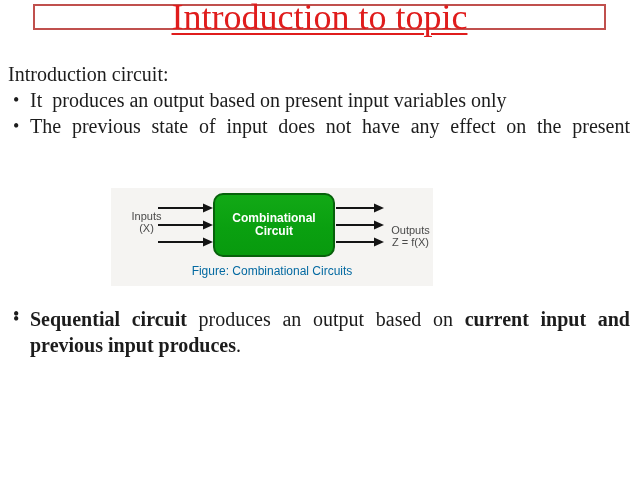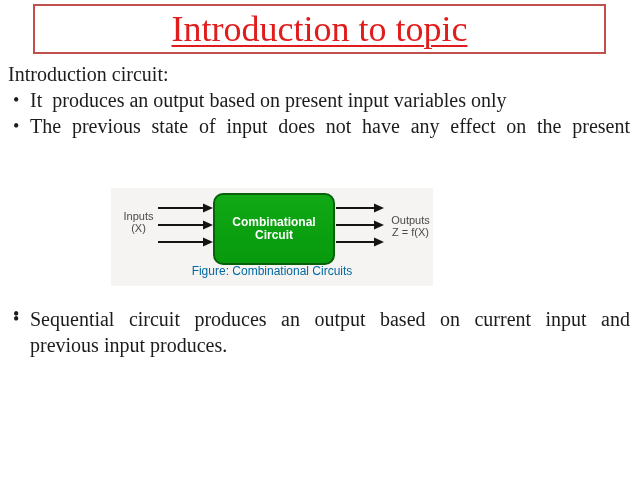--- a/index.html
+++ b/index.html
@@ -10,21 +10,21 @@
     height: 478px;
     background: #ffffff;
     overflow: hidden;
     font-family: "Liberation Serif", serif;
   }
 
   
   .title-box {
     position: absolute;
     left: 33px; top: 4px;
-    width: 573px; height: 50px;
+    width: 573px; height: 26px;
     border: 2px solid #c0504d;
     display: flex;
     align-items: center;
     justify-content: center;
   }
   .title-text {
     font-size: 36px;
     line-height: 38px;
     color: #e01c1c;
     text-decoration: underline;
@@ -47,45 +47,45 @@
   .heading { padding-top: 3px; }
   .bullet { position: relative; padding-left: 22px; }
   .bullet .dot {
     position: absolute;
     left: 5px; top: 0;
     font-size: 18px;
     line-height: 26px;
   }
   .jline { text-align: justify; text-align-last: justify; }
   .pre { white-space: pre-wrap; }
-  .b { font-weight: 400; }
+  .b { font-weight: 700; }
   .mt { margin-top: 5px; }
 
   
   .diagram {
     position: absolute;
     left: 111px; top: 188px;
     width: 322px; height: 98px;
     background: #f5f4f2;
     font-family: "Liberation Sans", sans-serif;
   }
   .arrows { position: absolute; left: 0; top: 0; }
   .dlabel {
     position: absolute;
     font-size: 11px;
     line-height: 12px;
     color: #4a4a4a;
     text-align: center;
   }
-  .dlabel.inputs  { left: 4px;    top: 22px; width: 47px; }
-  .dlabel.outputs { left: 276px; top: 26px; width: 47px; }
+  .dlabel.inputs  { left: 12px;    top: 22px; width: 47px; }
+  .dlabel.outputs { left: 276px; top: 36px; width: 47px; }
   .gbox {
     position: absolute;
     left: 102px; top: 5px;
-    width: 122px; height: 72px;
+    width: 122px; height: 64px;
     background: linear-gradient(180deg, #12a916 0%, #0aa010 55%, #089a0e 100%);
     border: 2px solid #07610b;
     border-radius: 10px;
     display: flex;
     flex-direction: column;
     align-items: center;
     justify-content: center;
     color: #ffffff;
     font-weight: 700;
     font-size: 12px;

